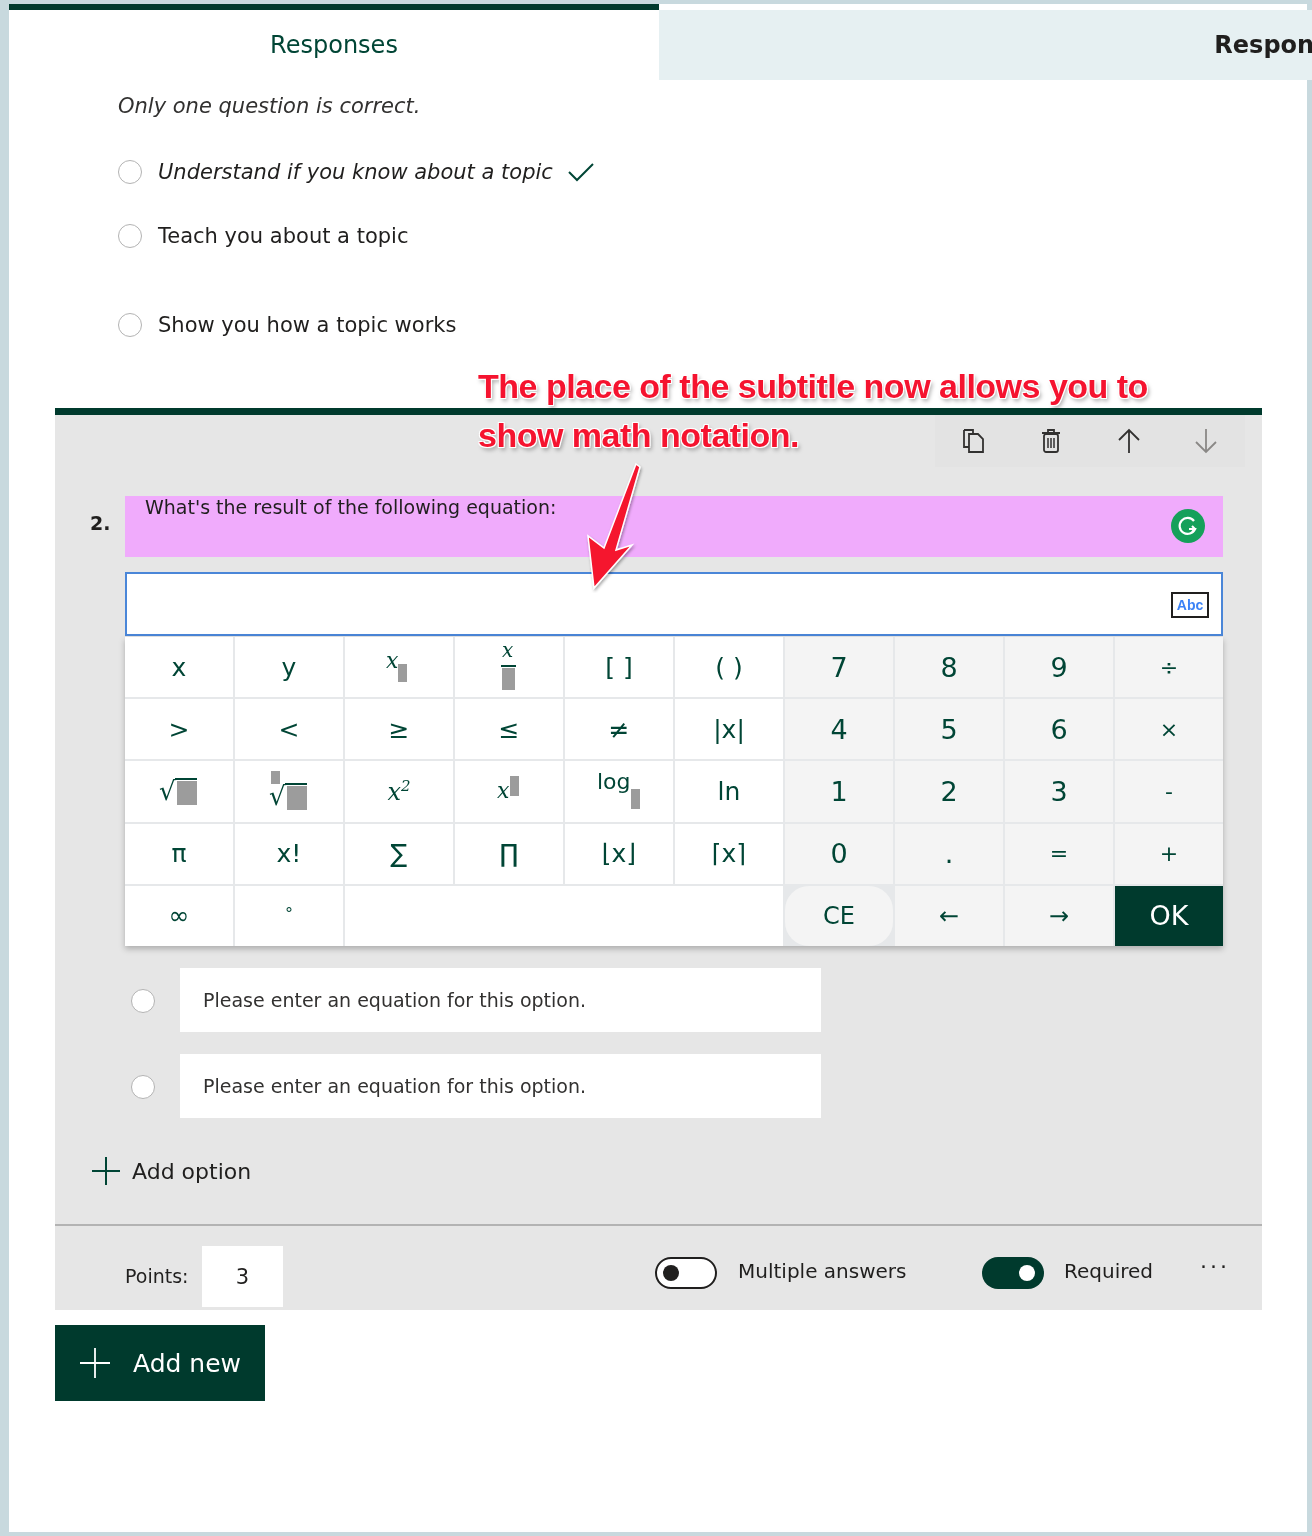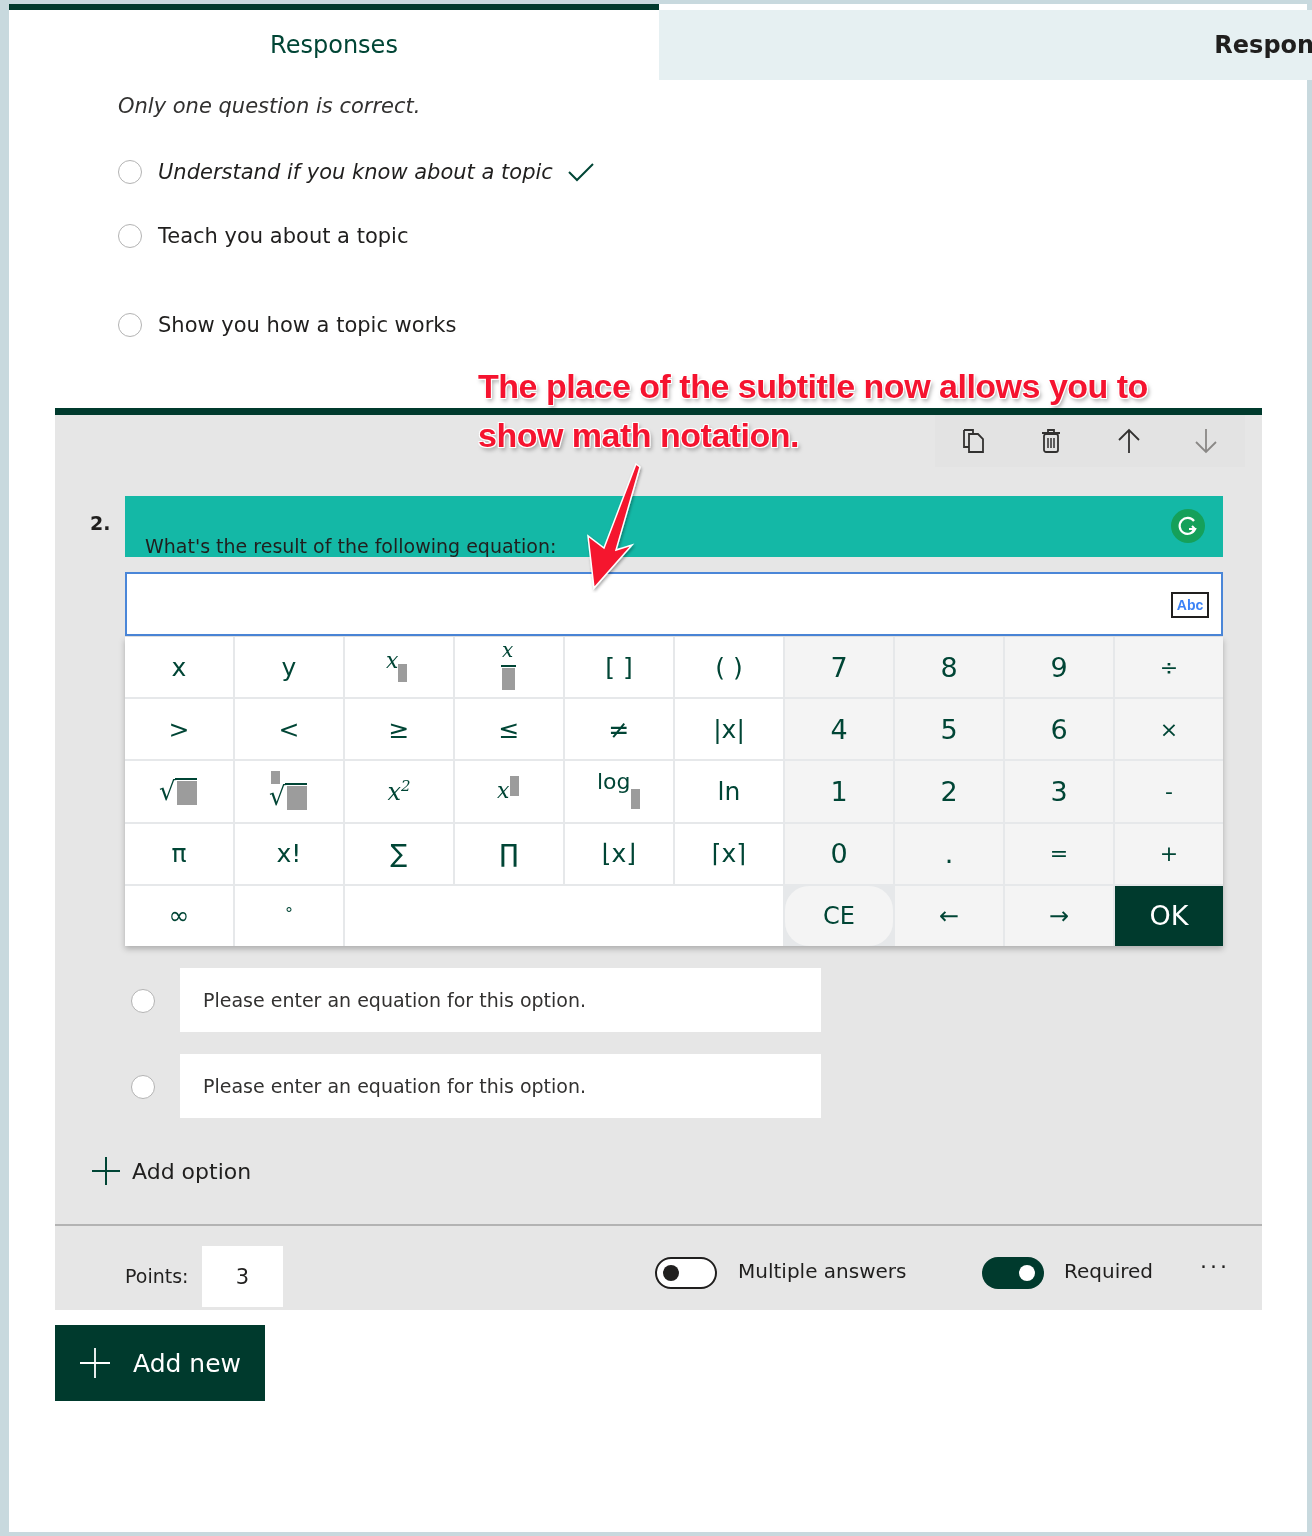--- a/index.html
+++ b/index.html
@@ -63,21 +63,21 @@
     position: absolute; left: 935px; top: 415px; width: 310px; height: 52px;
     background: #e3e3e3;
     display: flex; align-items: center; justify-content: space-around;
   }
   .qtoolbar .tool { width: 40px; height: 40px; display: flex; align-items: center; justify-content: center; cursor: pointer; }
   .qnum {
     position: absolute; left: 90px; top: 512px; font-weight: bold; font-size: 19px; color: #201f1e;
   }
   .qtitle {
     position: absolute; left: 125px; top: 496px; width: 1098px; height: 61px;
-    background: #14b8a6; display: flex; align-items: flex-end; padding-left: 20px;
+    background: #f0abfc; display: flex; align-items: flex-start; padding-left: 20px;
     font-size: 19px; color: #201f1e;
   }
   .grammarly {
     position: absolute; right: 18px; top: 13px; width: 34px; height: 34px; border-radius: 50%;
     background: #15a05a; display: flex; align-items: center; justify-content: center;
   }
   .math-input {
     position: absolute; left: 125px; top: 572px; width: 1098px; height: 64px;
     background: #ffffff; border: 2px solid #4a86d8;
   }

